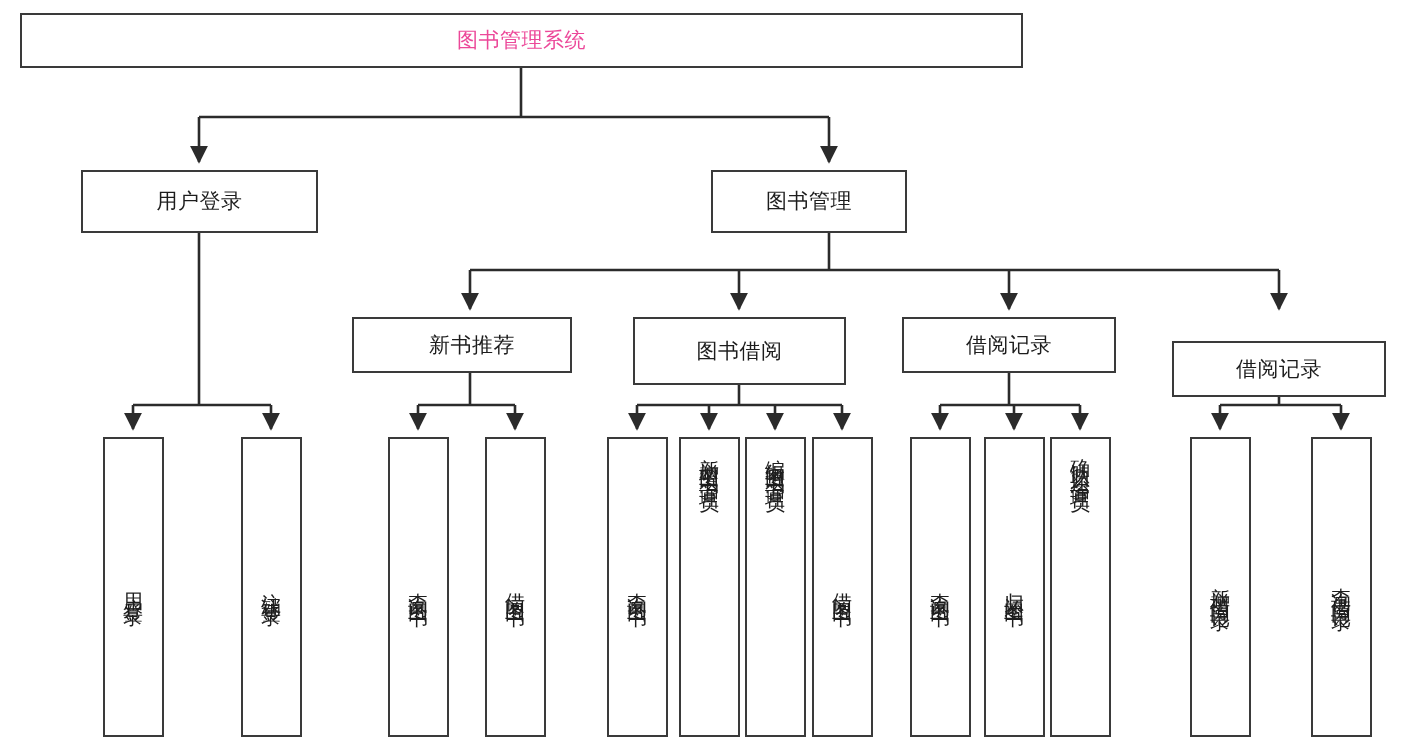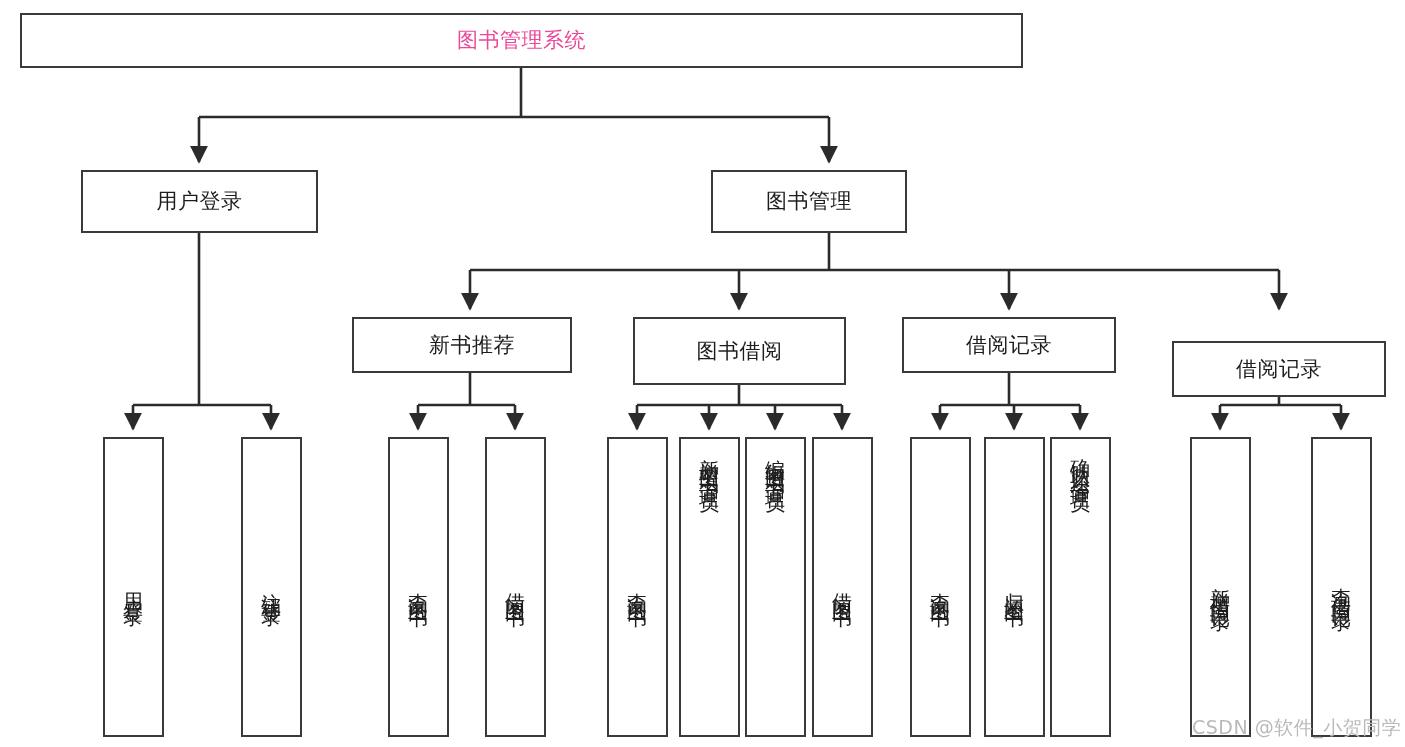--- a/index.html
+++ b/index.html
@@ -182,15 +182,14 @@
   <div class="node leaf" id="lf-10" style="left: 1050px; top: 437px; width: 61px; height: 300px; border-color: rgb(58, 58, 58);">
     <span class="label" style="color: rgb(29, 29, 29);">确认归还（管理员）</span>
   </div>
   <div class="node leaf centered" id="lf-11" style="left: 1190px; top: 437px; width: 61px; height: 300px; border-color: rgb(58, 58, 58);">
     <span class="label" style="color: rgb(29, 29, 29);">新增借阅记录</span>
   </div>
   <div class="node leaf centered" id="lf-12" style="left: 1311px; top: 437px; width: 61px; height: 300px; border-color: rgb(58, 58, 58);">
     <span class="label" style="color: rgb(29, 29, 29);">查询借阅记录</span>
   </div>
 
-  <div class="watermark" style="left: 1192px; top: 715px; color: rgb(185, 185, 185);">CSDN @软件_小贺同学</div>
 
 </div>
 
 </body></html>

